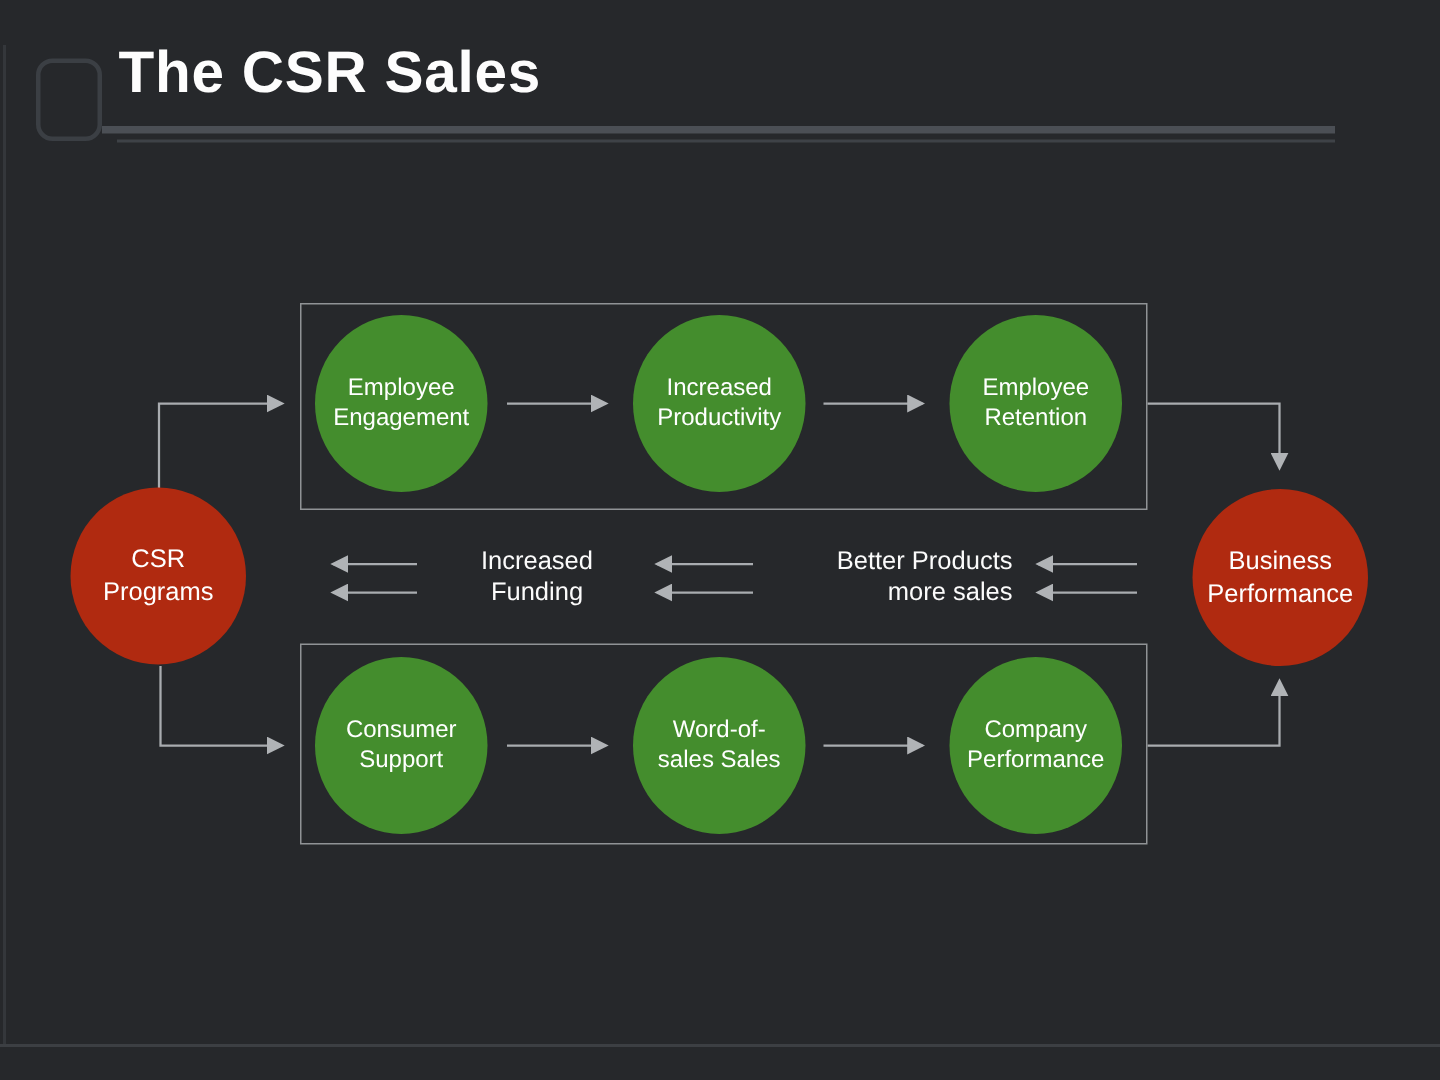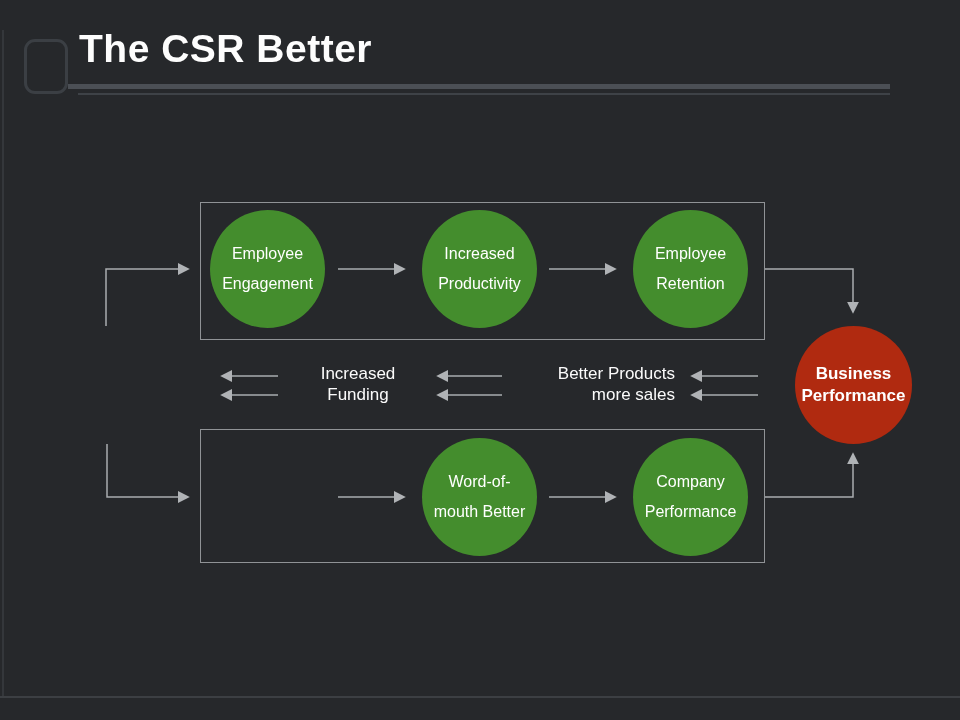--- a/index.html
+++ b/index.html
@@ -37,49 +37,49 @@
   }
   .frame-top{left:200px;top:202px;width:565px;height:138px;}
   .frame-bottom{left:200px;top:429px;width:565px;height:134px;}
   
   .node{
     position:absolute;border-radius:50%;
     display:flex;align-items:center;justify-content:center;
     text-align:center;
   }
   .node .lbl{white-space:pre-line;}
-  .node.green{width:115px;height:118px;background:#448d2d;font-size:16px;line-height:30px;}
+  .node.green{width:115px;height:118px;background:#448d2d;font-size:16px;line-height:20px;}
   .node.red{width:117px;height:118px;background:#b02a10;font-size:17px;line-height:22px;}
   .n-eng{left:210px;top:210px;}
   .n-prod{left:422px;top:210px;}
   .n-ret{left:633px;top:210px;}
   .n-cons{left:210px;top:438px;}
   .n-word{left:422px;top:438px;}
   .n-comp{left:633px;top:438px;}
   .n-csr{left:47px;top:325px;}
-  .n-biz{left:795px;top:326px;font-weight:bold;}
+  .n-biz{left:795px;top:326px;}
   
   .mid-label{
     position:absolute;top:363px;
     font-size:17px;line-height:21px;text-align:center;
     white-space:pre-line;color:#fbfbfb;
   }
   .mid-label-1{left:280px;width:156px;}
   .mid-label-2{left:505px;width:170px;text-align:right;}
 </style>
 </head>
 <body>
 
 <div class="slide">
 
   <div class="edge-left"></div>
   <div class="edge-bottom"></div>
 
   <div class="title-deco"></div>
-  <h1 class="title">The CSR Better</h1>
+  <h1 class="title">The CSR Sales</h1>
   <div class="rule rule-thick"></div>
   <div class="rule rule-thin"></div>
 
   <svg class="connectors" width="960" height="720" viewBox="0 0 960 720">
     <defs>
       <marker id="ah" viewBox="0 0 10 10" refX="8.5" refY="5" markerWidth="8" markerHeight="8" orient="auto-start-reverse">
         <path class="head" d="M0 0 L10 5 L0 10 Z"></path>
       </marker>
     </defs>
 
@@ -98,20 +98,24 @@
     <path d="M278 395 H222" marker-end="url(#ah)"></path>
     <path d="M502 376 H438" marker-end="url(#ah)"></path>
     <path d="M502 395 H438" marker-end="url(#ah)"></path>
     <path d="M758 376 H692" marker-end="url(#ah)"></path>
     <path d="M758 395 H692" marker-end="url(#ah)"></path>
   </svg>
 
   <div class="frame frame-top"></div>
   <div class="frame frame-bottom"></div>
 
+  <div class="node red n-csr">
+    <span class="lbl">CSR
+Programs</span>
+  </div>
   <div class="node red n-biz">
     <span class="lbl">Business
 Performance</span>
   </div>
 
   <div class="node green n-eng">
     <span class="lbl">Employee
 Engagement</span>
   </div>
   <div class="node green n-prod">
@@ -121,22 +125,26 @@
   <div class="node green n-ret">
     <span class="lbl">Employee
 Retention</span>
   </div>
 
   <div class="mid-label mid-label-1">Increased
 Funding</div>
   <div class="mid-label mid-label-2">Better Products
 more sales</div>
 
+  <div class="node green n-cons">
+    <span class="lbl">Consumer
+Support</span>
+  </div>
   <div class="node green n-word">
     <span class="lbl">Word-of-
-mouth Better</span>
+sales Sales</span>
   </div>
   <div class="node green n-comp">
     <span class="lbl">Company
 Performance</span>
   </div>
 
 </div>
 
 </body></html>

